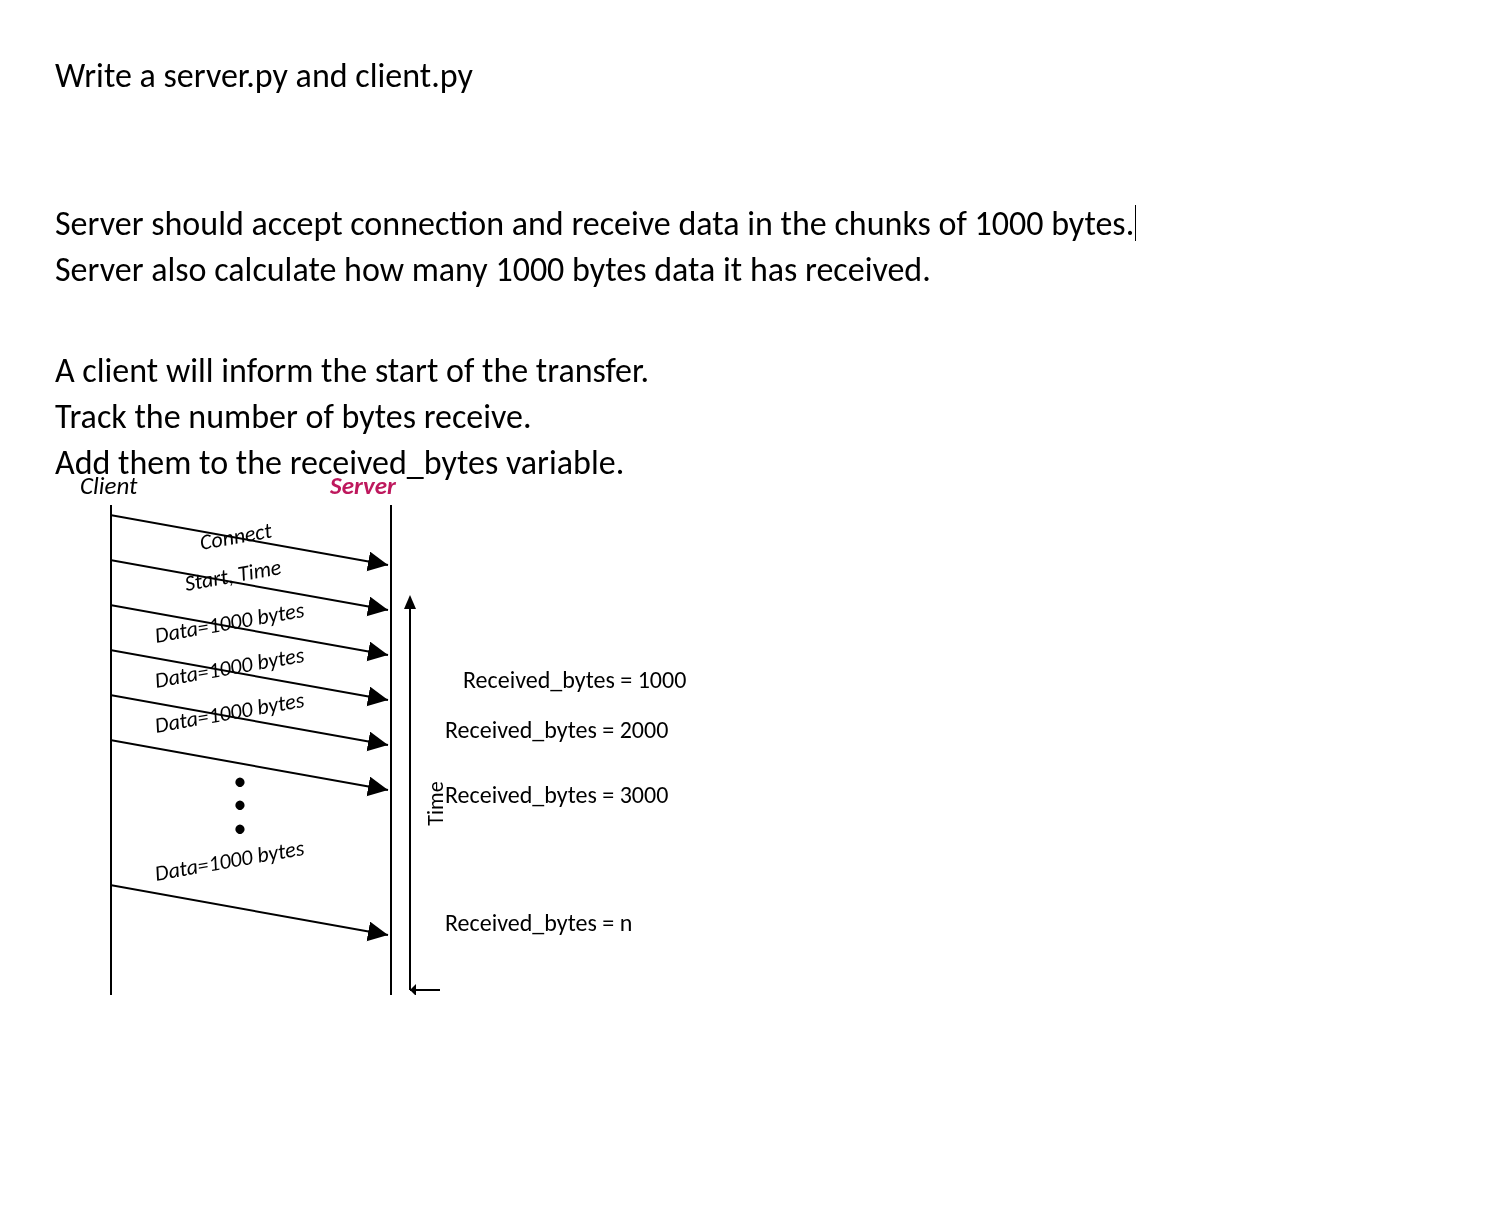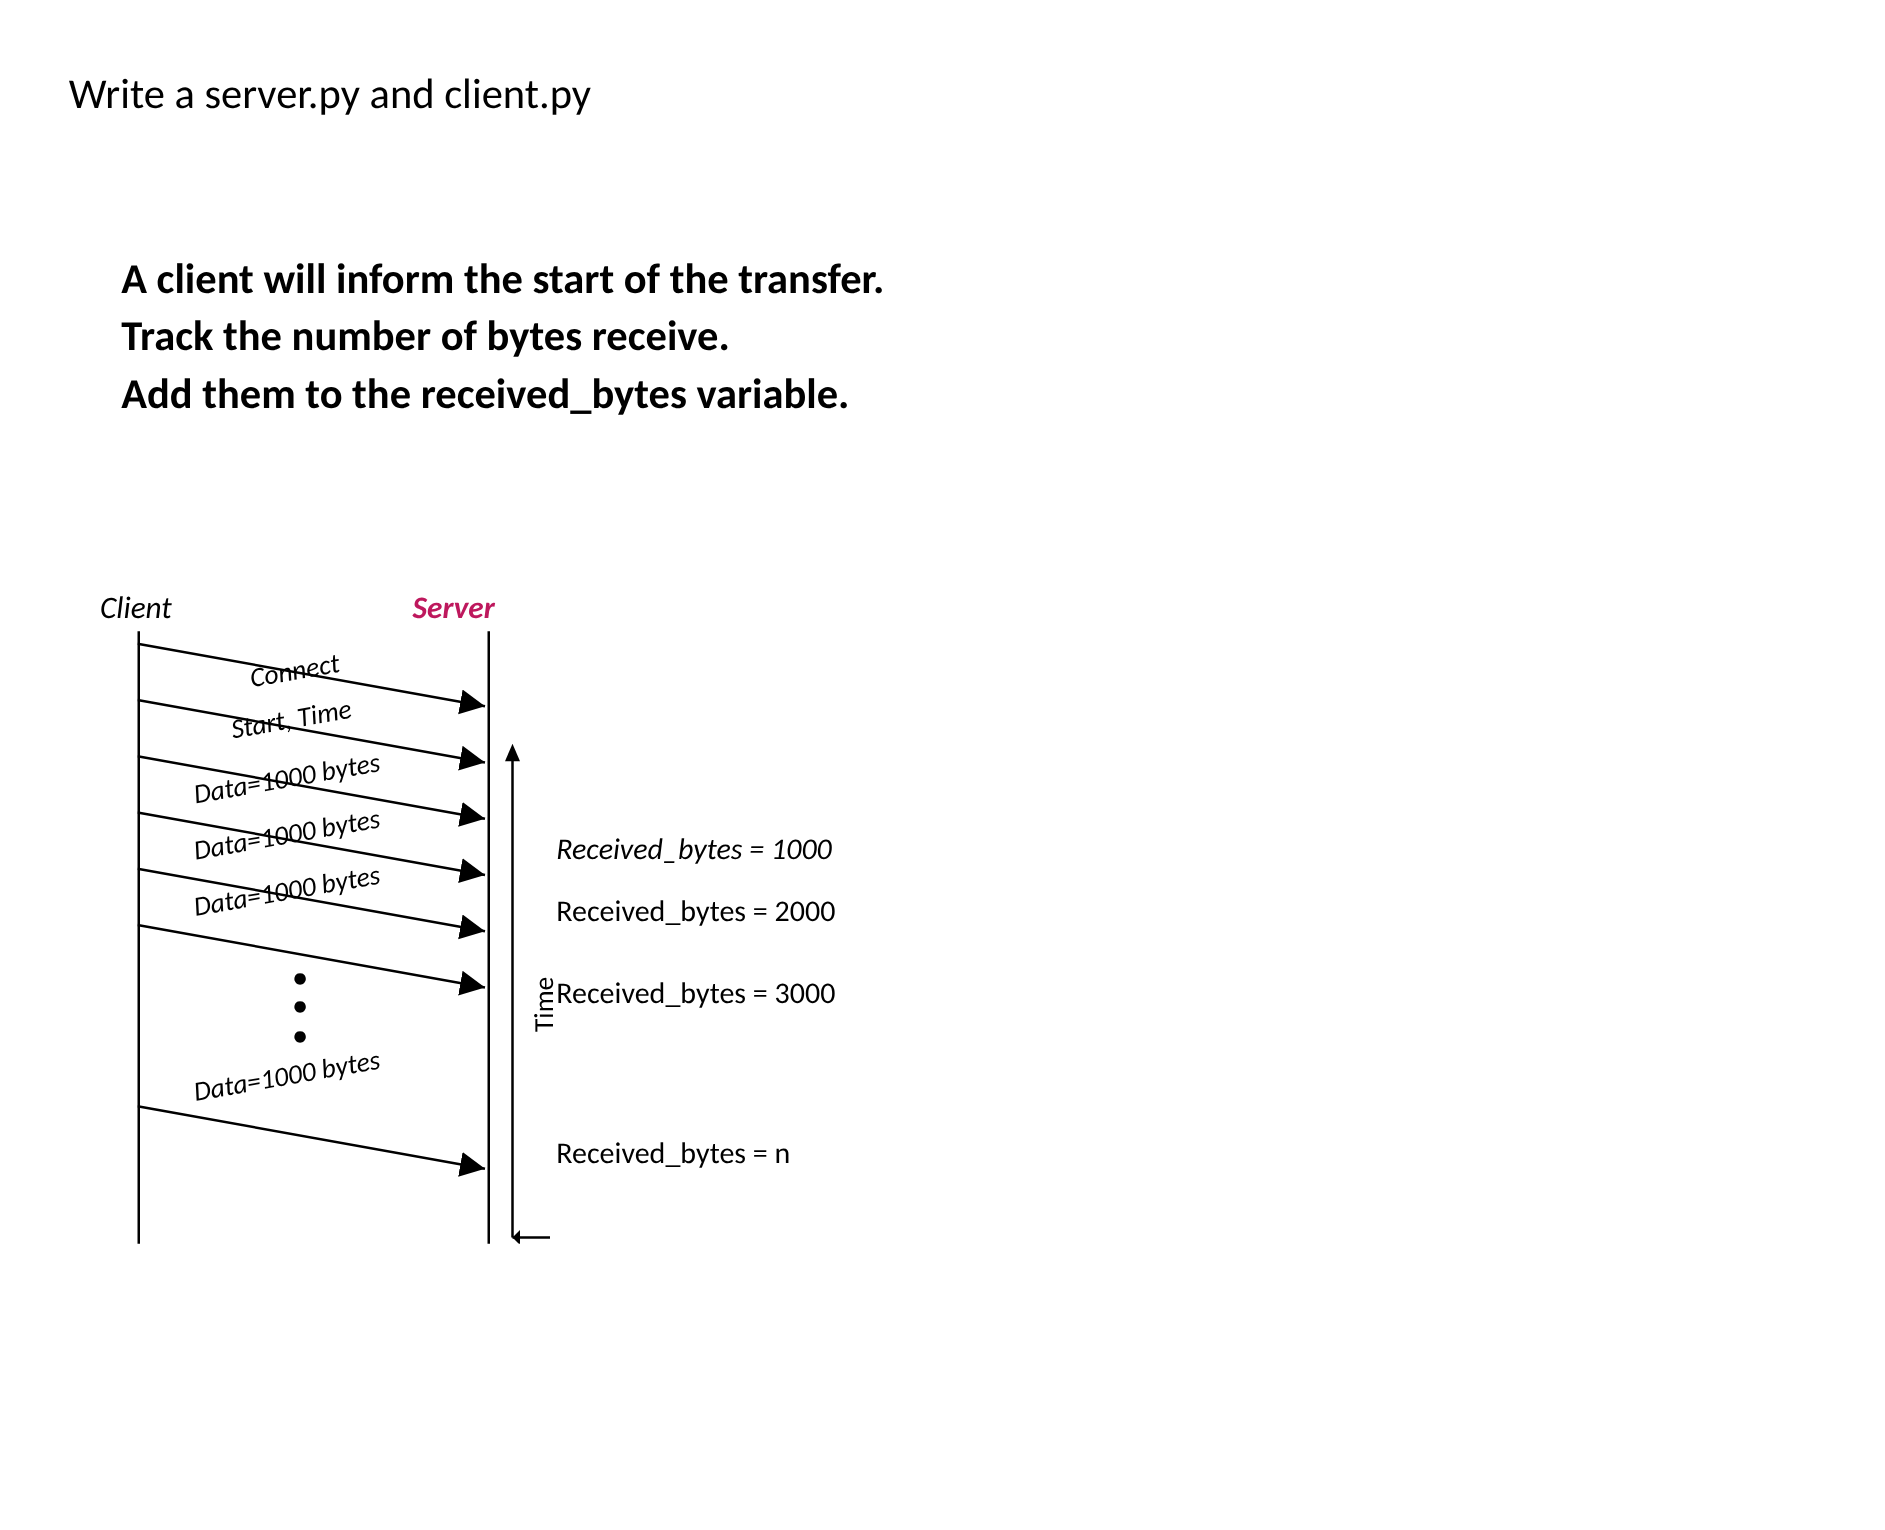--- a/index.html
+++ b/index.html
@@ -22,23 +22,22 @@
     margin-bottom: 105px;
   }
   .para {
     font-size: 34px;
     font-weight: 400;
     line-height: 1.35;
     margin-bottom: 55px;
   }
   .para2 {
     font-size: 34px;
-    font-weight: 700;
+    font-weight: 400;
     line-height: 1.35;
-    margin-left: 42px;
   }
   .cursor {
     display: inline-block;
     width: 1px;
     height: 36px;
     background: #000;
     vertical-align: -6px;
     margin-left: 1px;
   }
 
@@ -101,20 +100,24 @@
   }
   .dots span { display:block; }
 </style>
 </head>
 <body>
 
 <div class="page">
 
   <div class="heading">Write a server.py and client.py</div>
 
+  <div class="para">
+    <span>Server should accept connection and receive data in the chunks of 1000 bytes.</span><span class="cursor"></span><br>
+    <span>Server also calculate how many 1000 bytes data it has received.</span>
+  </div>
 
   <div class="para2">
     <span>A client will inform the start of the transfer.</span><br>
     <span>Track the number of bytes receive.</span><br>
     <span>Add them to the received_bytes variable.</span>
   </div>
 
   <div class="diagram">
 
     <div class="actor-label" style="left:25px; top:0;">Client</div>
@@ -159,20 +162,20 @@
     <div class="msg-label" style="left:100px; top:197px;">Data=1000 bytes</div>
     <div class="msg-label" style="left:100px; top:242px;">Data=1000 bytes</div>
     <div class="msg-label" style="left:100px; top:390px;">Data=1000 bytes</div>
 
     <div class="dots" style="left:175px; top:300px;">
       <span>•</span>
         <span>•</span>
         <span>•</span>
     </div>
 
-    <div class="rb-label" style="left:390px; top:195px;font-style:italic;">Received_bytes = 1000</div>
+    <div class="rb-label" style="left:408px; top:195px;">Received_bytes = 1000</div>
     <div class="rb-label" style="left:390px; top:245px;">Received_bytes = 2000</div>
     <div class="rb-label" style="left:390px; top:310px;">Received_bytes = 3000</div>
     <div class="rb-label" style="left:390px; top:438px;">Received_bytes = n</div>
 
   </div>
 
 </div>
 
 </body></html>

